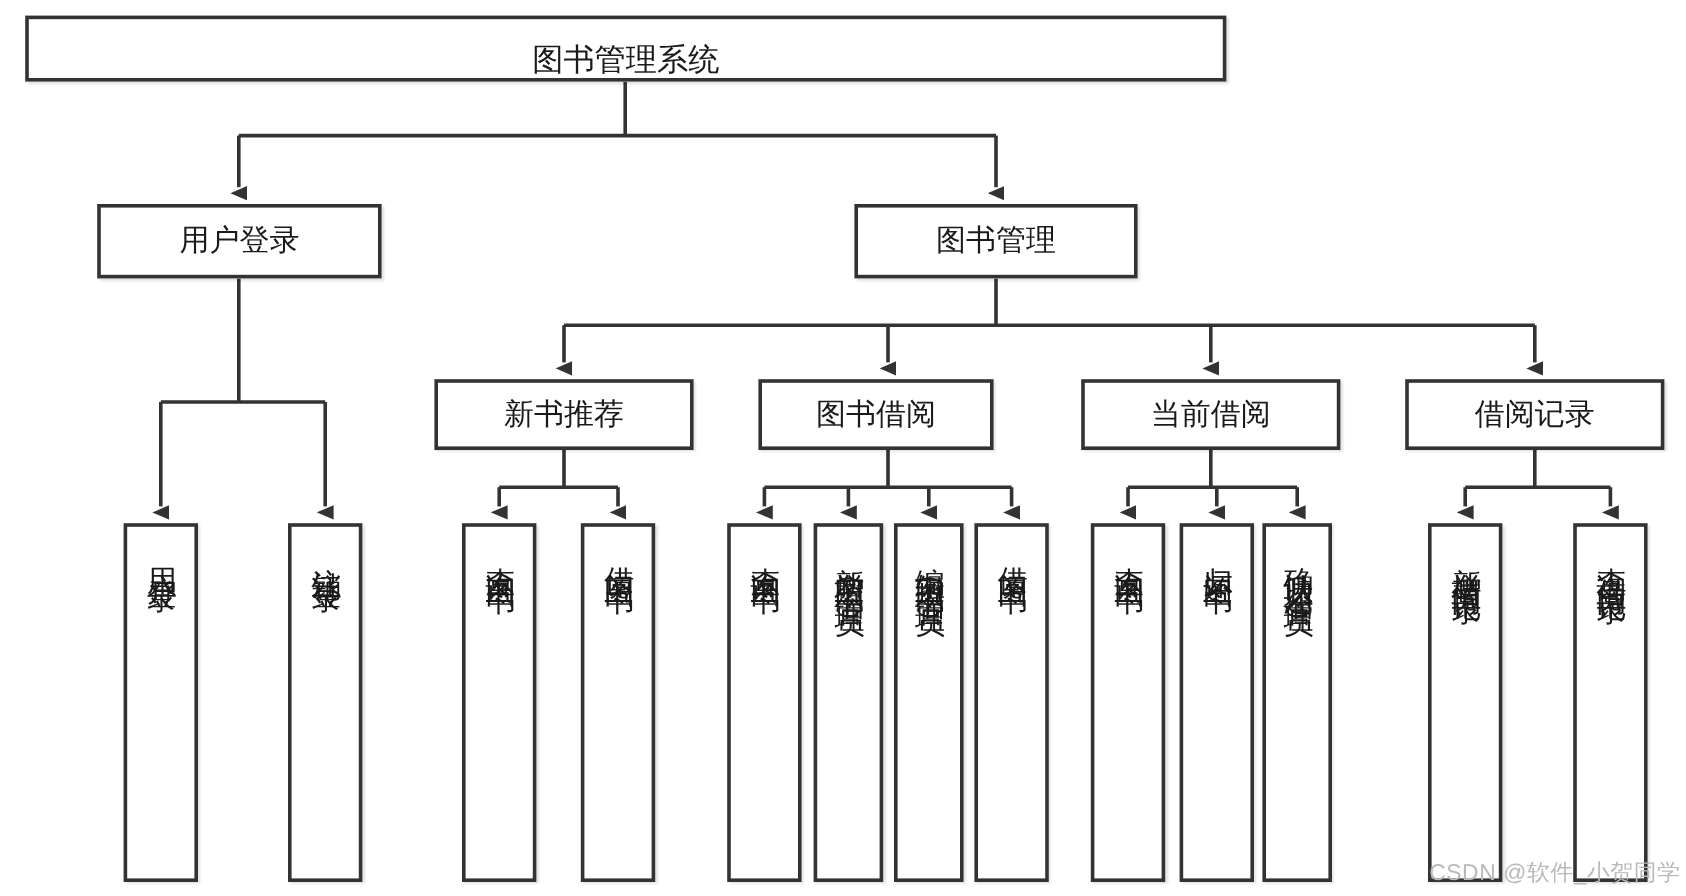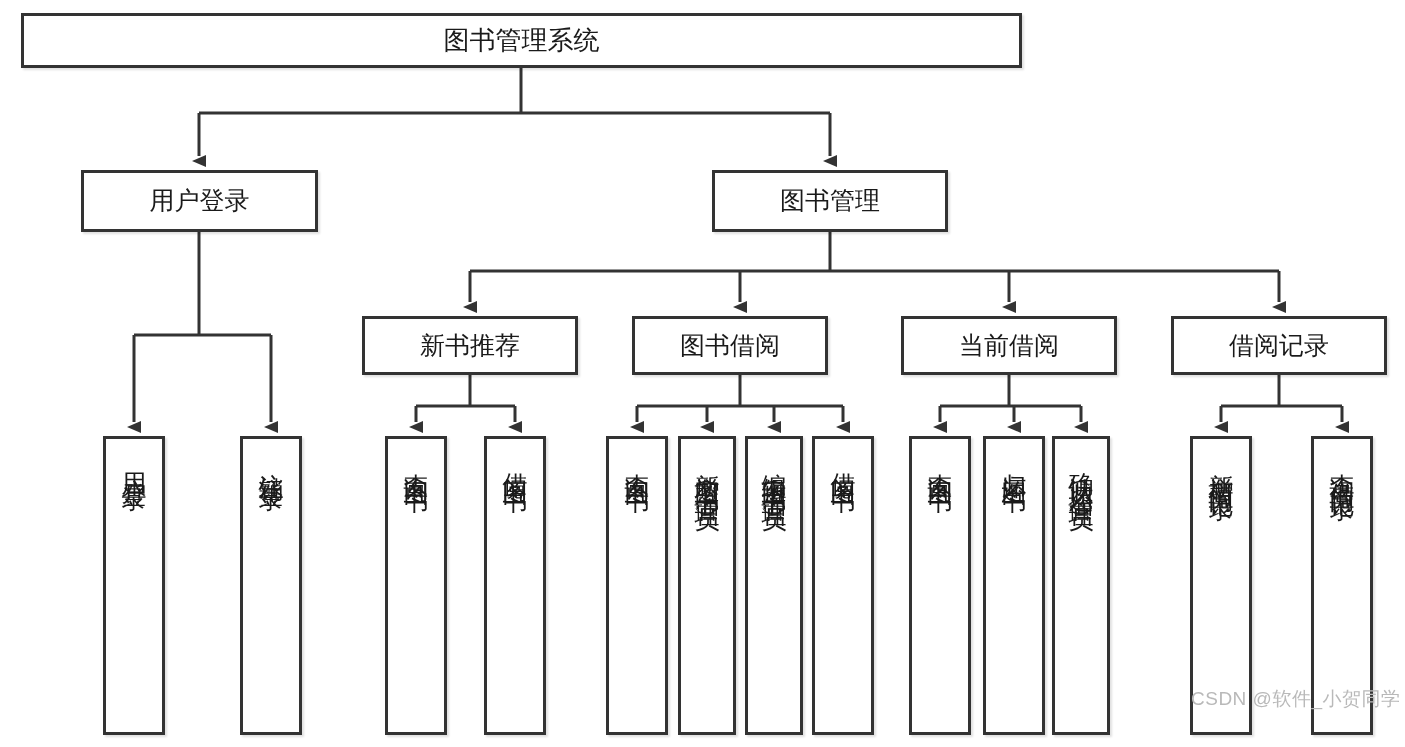--- a/index.html
+++ b/index.html
@@ -115,21 +115,21 @@
       <path d="M1014,406 L1014,422" marker-end="url(#arrow)"></path>
       <path d="M1081,406 L1081,422" marker-end="url(#arrow)"></path>
 
       <path d="M1279,375 L1279,406"></path>
       <path d="M1221,406 L1342,406"></path>
       <path d="M1221,406 L1221,422" marker-end="url(#arrow)"></path>
       <path d="M1342,406 L1342,422" marker-end="url(#arrow)"></path>
     </g>
   </svg>
 
-  <div class="node root horiz" style="left:21px; top:13px; width:1001px; height:55px;">
+  <div class="node root horiz" style="left:21px; top:13px; width:1001px; height:55px;align-items:flex-end;">
     <span class="label">图书管理系统</span>
   </div>
 
   <div class="node horiz" style="left:81px; top:170px; width:237px; height:62px;">
     <span class="label">用户登录</span>
   </div>
   <div class="node horiz" style="left:712px; top:170px; width:236px; height:62px;">
     <span class="label">图书管理</span>
   </div>
 
@@ -183,15 +183,15 @@
     <span class="label">确认归还（管理员）</span>
   </div>
 
   <div class="node vert" style="left:1190px; top:436px; width:62px; height:299px;">
     <span class="label">新增借阅记录</span>
   </div>
   <div class="node vert" style="left:1311px; top:436px; width:62px; height:299px;">
     <span class="label">查询借阅记录</span>
   </div>
 
-  <div class="watermark" style="left:1191px; top:686px;">CSDN @软件_小贺同学</div>
+  <div class="watermark" style="left:1191px; top:714px;">CSDN @软件_小贺同学</div>
 
 </div>
 
 </body></html>

